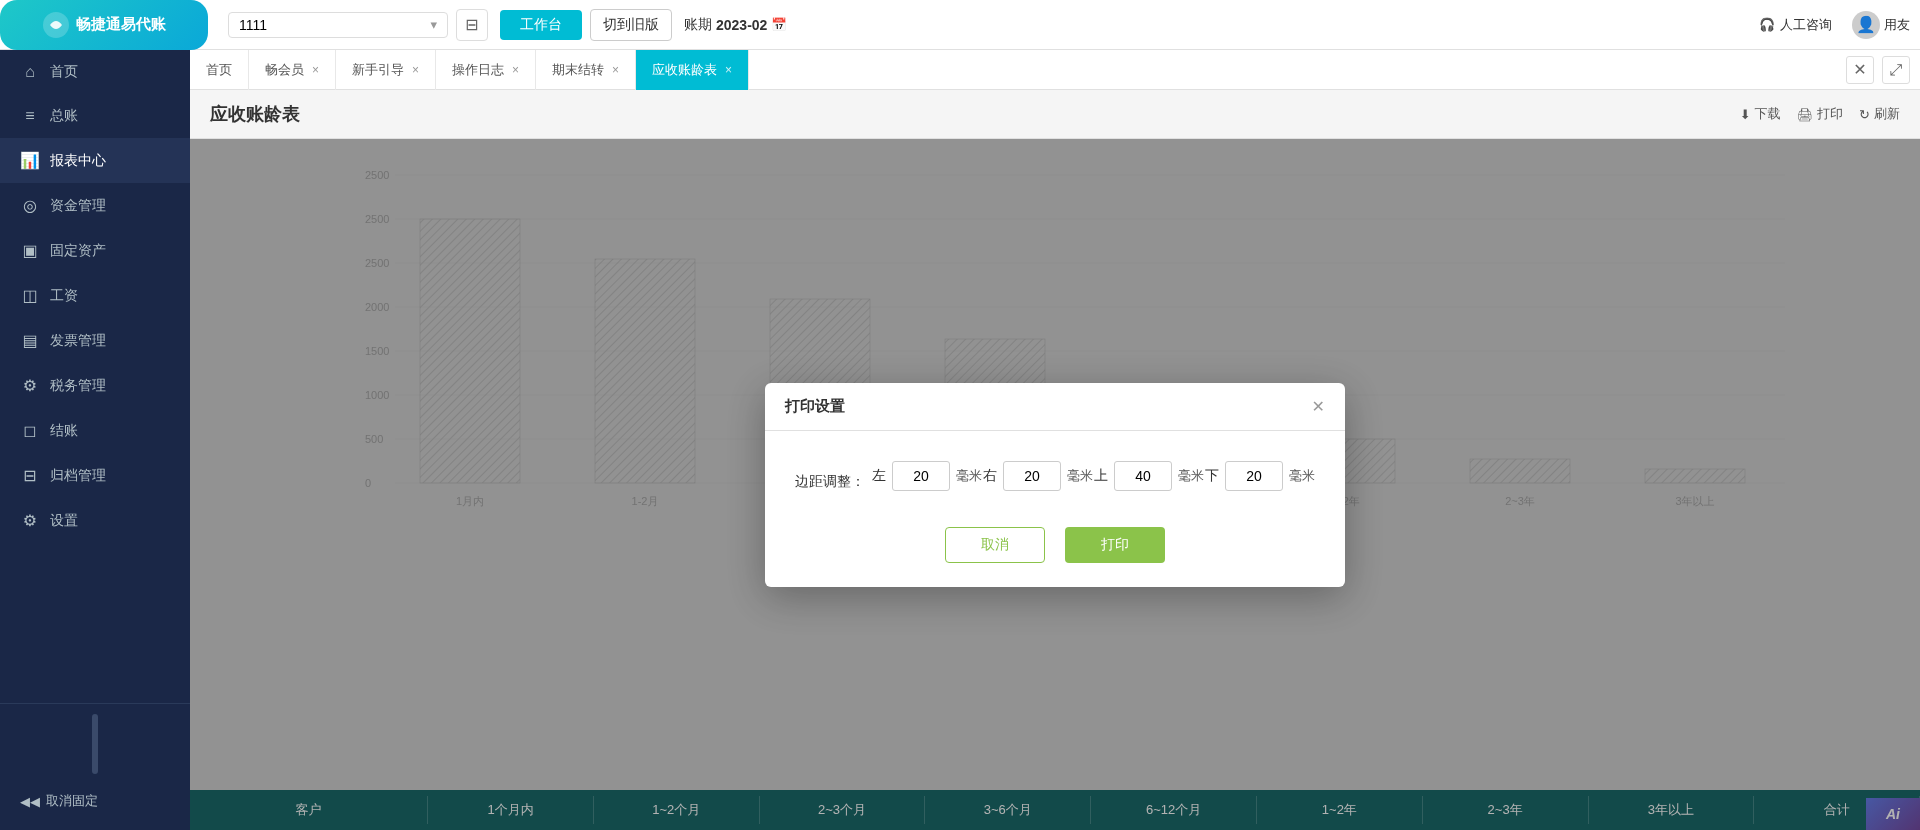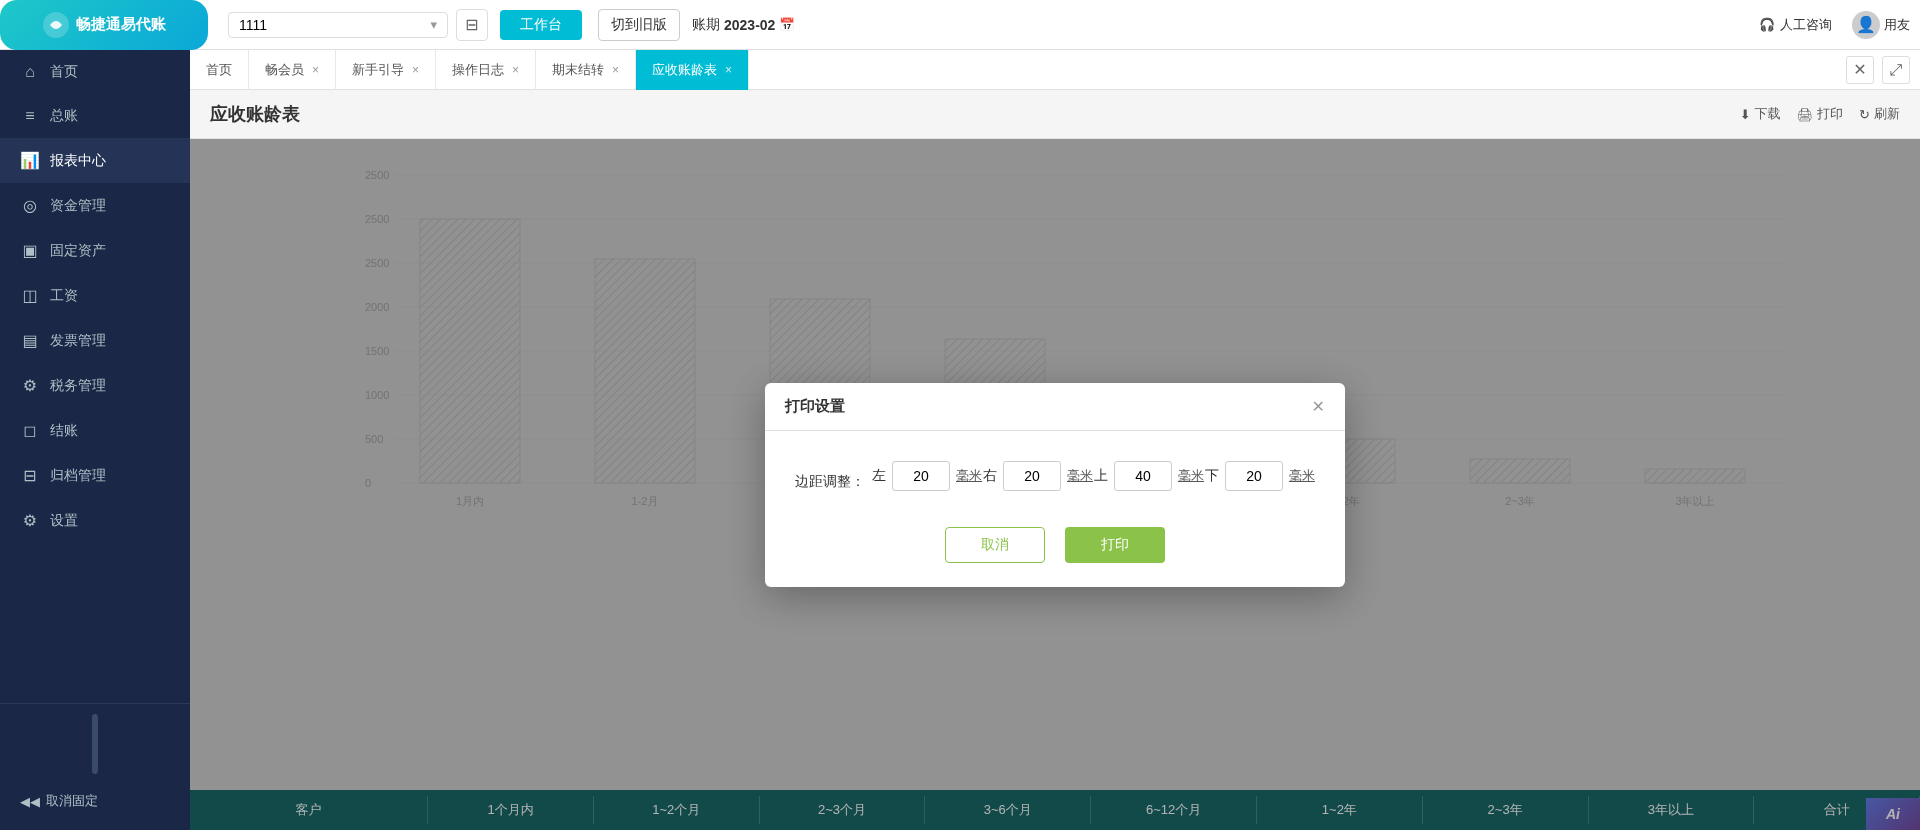--- a/index.html
+++ b/index.html
@@ -74,21 +74,21 @@
       margin-left: 12px;
     }
     .switch-btn {
       background: #fff;
       color: #333;
       border: 1px solid #ccc;
       border-radius: 4px;
       padding: 6px 12px;
       font-size: 14px;
       cursor: pointer;
-      margin-left: 16px;
+      margin-left: 8px;
     }
     .period-label {
       margin-left: 12px;
       font-size: 14px;
       color: #333;
     }
     .period-value {
       margin-left: 4px;
       font-size: 14px;
       color: #333;
@@ -367,21 +367,20 @@
       height: 30px;
       border: 1px solid #ccc;
       border-radius: 3px;
       text-align: center;
       font-size: 14px;
       outline: none;
     }
     .margin-unit {
       font-size: 13px;
       color: #555;
-      text-decoration: underline;
     }
     .modal-footer {
       padding: 16px 30px 24px;
       display: flex;
       justify-content: center;
       gap: 20px;
     }
     .btn-cancel {
       width: 100px;
       height: 36px;

